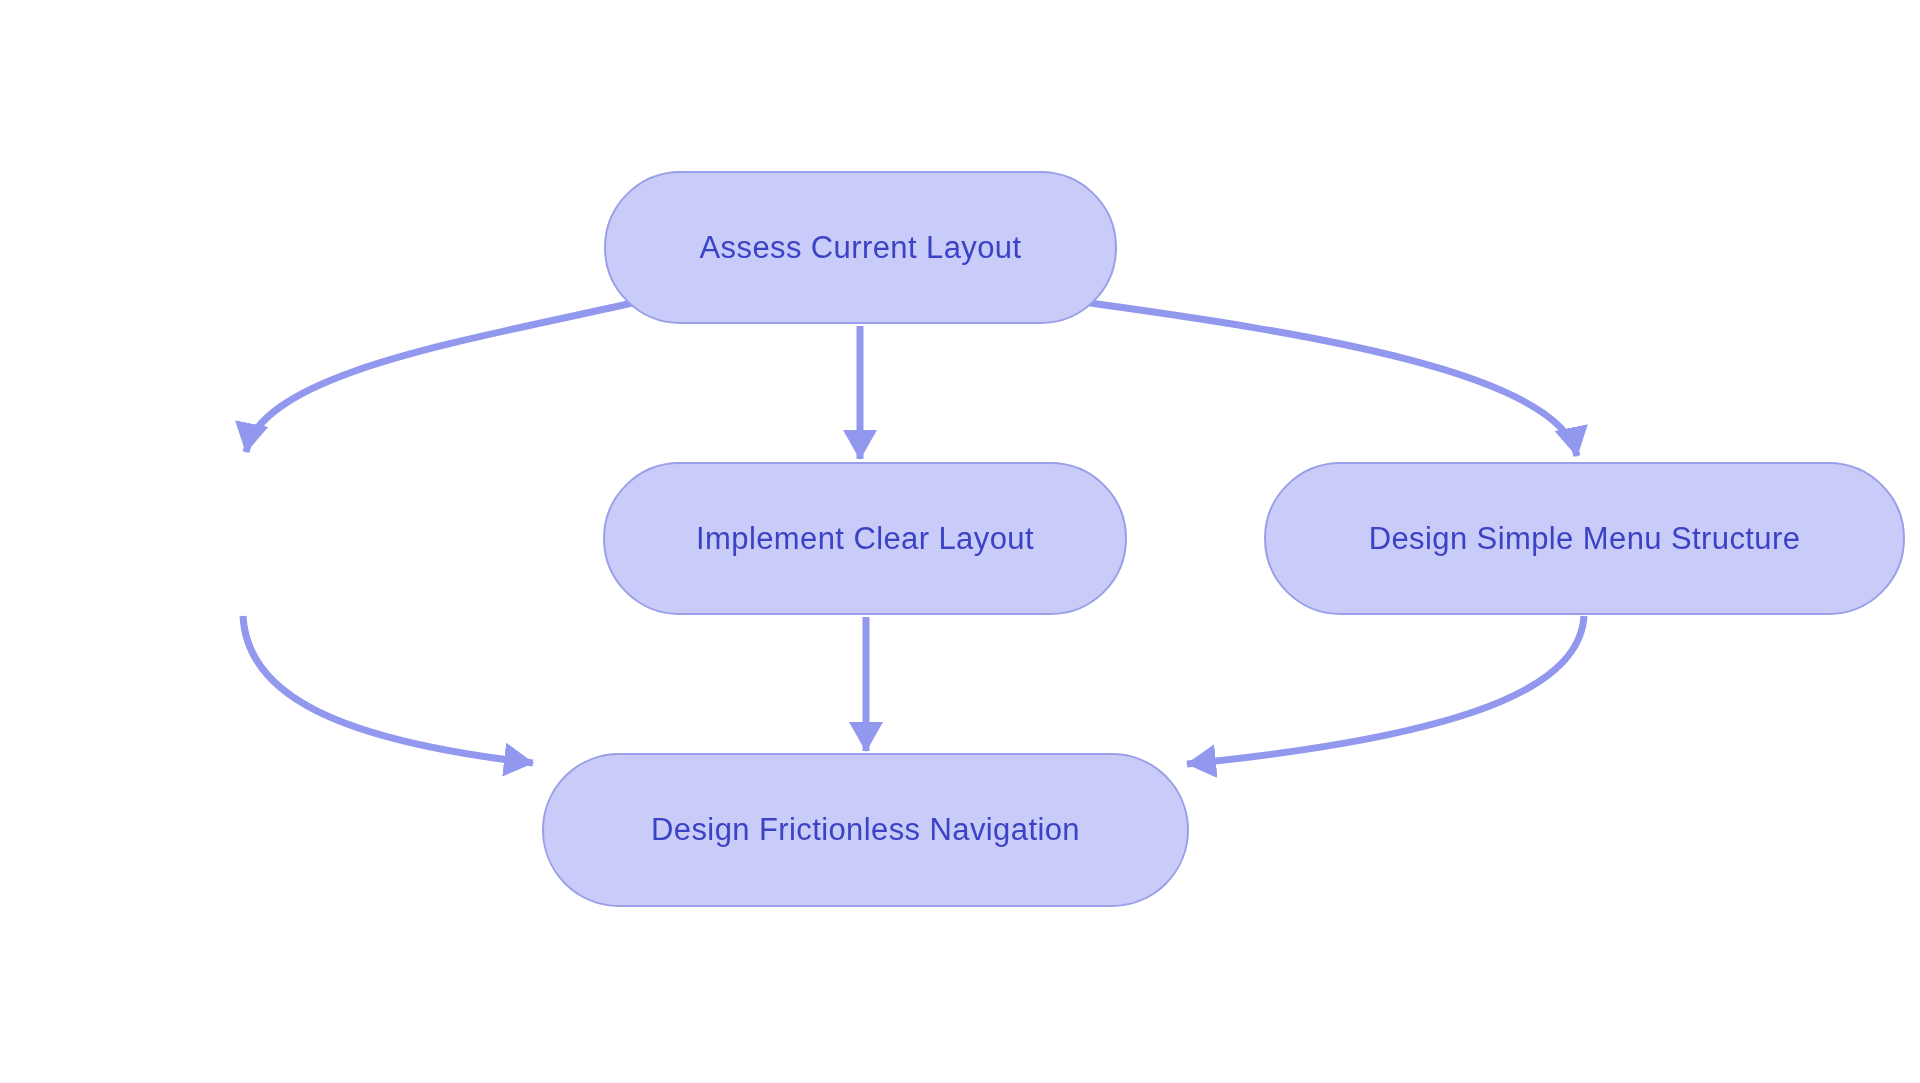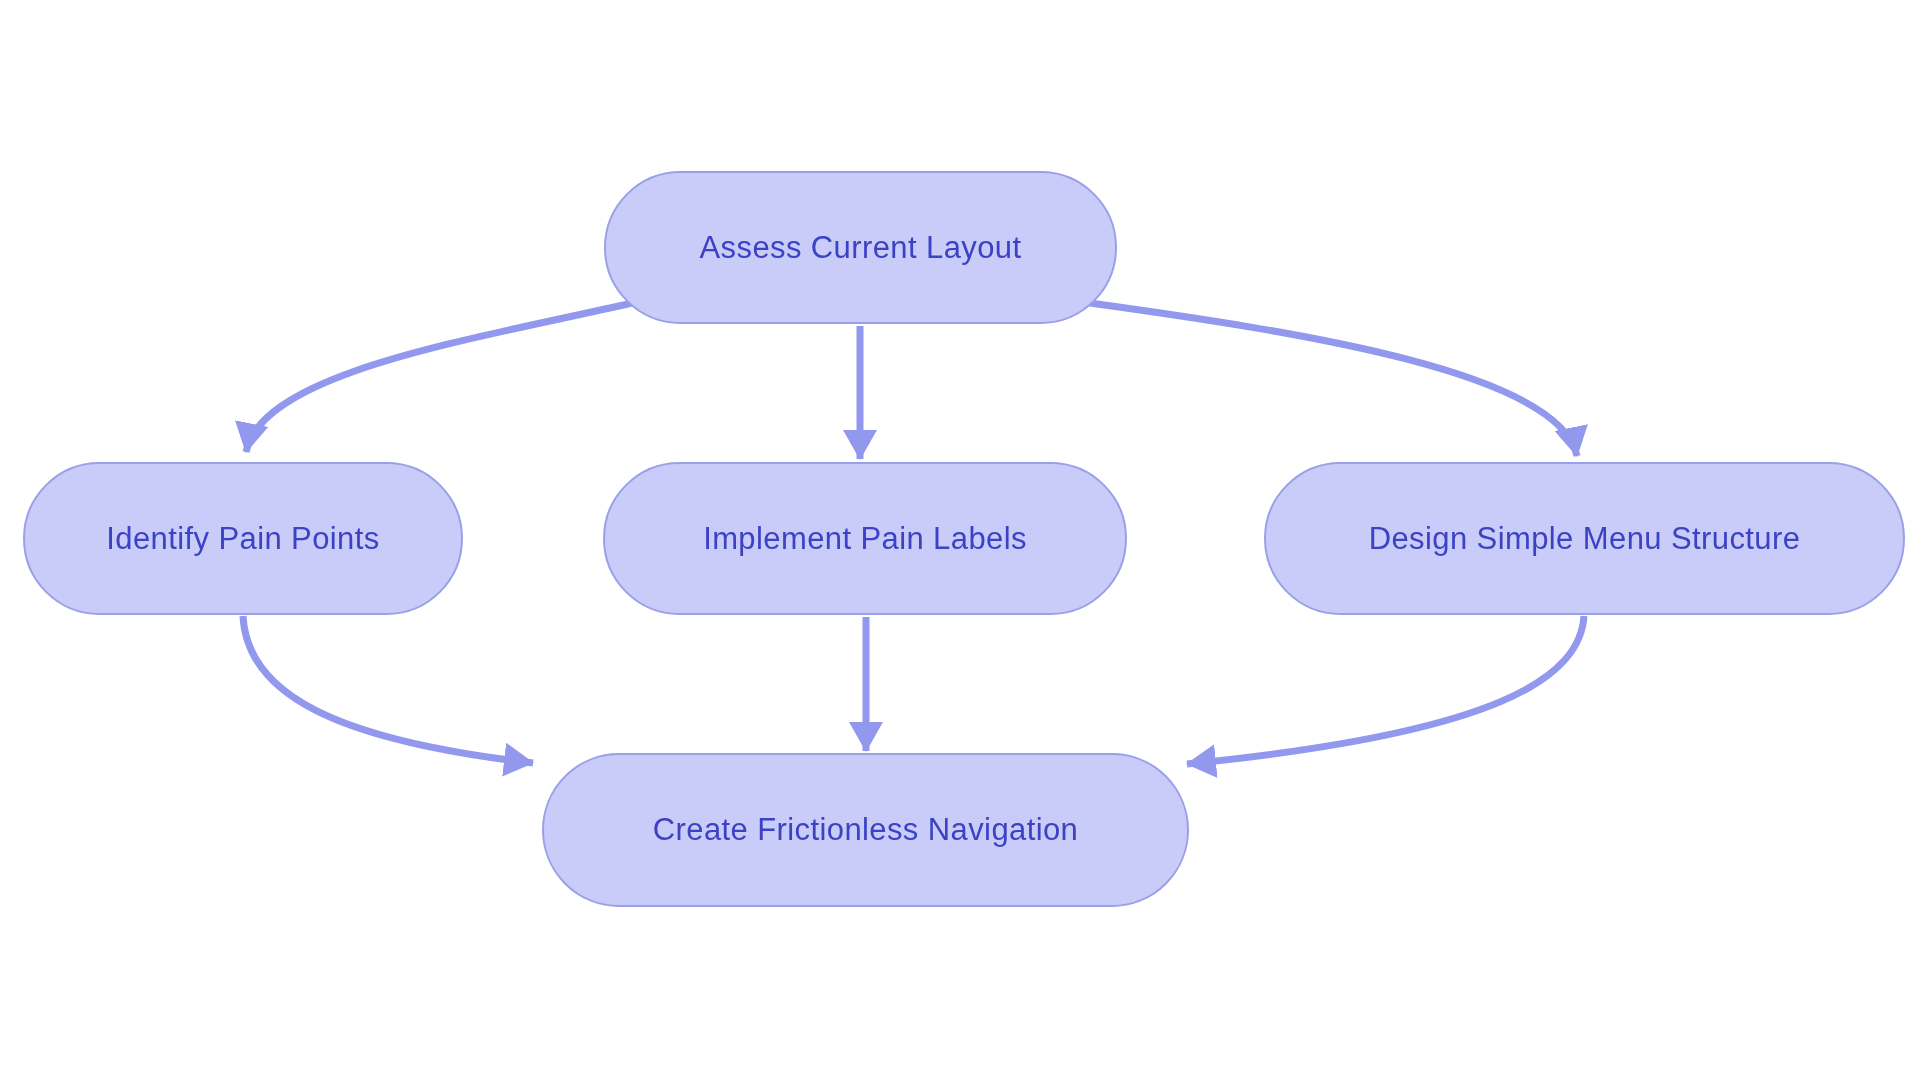--- a/index.html
+++ b/index.html
@@ -68,29 +68,26 @@
     <path class="edge" marker-end="url(#arrow)" d="M 1090 303 C 1300 332, 1560 372, 1577 456"></path>
     <path class="edge" marker-end="url(#arrow)" d="M 243 616 C 247 694, 335 740, 533 763"></path>
     <path class="edge" marker-end="url(#arrow)" d="M 866 617 L 866 751"></path>
     <path class="edge" marker-end="url(#arrow)" d="M 1584 616 C 1580 678, 1498 733, 1187 764"></path>
   </svg>
 
   <div class="node n-assess">
     <span>Assess Current Layout</span>
   </div>
 
-  <div class="node n-identify">
-    <span>Identify Pain Points</span>
-  </div>
 
   <div class="node n-implement">
-    <span>Implement Pain Labels</span>
+    <span>Implement Clear Layout</span>
   </div>
 
   <div class="node n-design">
     <span>Design Simple Menu Structure</span>
   </div>
 
   <div class="node n-create">
-    <span>Create Frictionless Navigation</span>
+    <span>Design Frictionless Navigation</span>
   </div>
 
 </div>
 
 </body></html>

